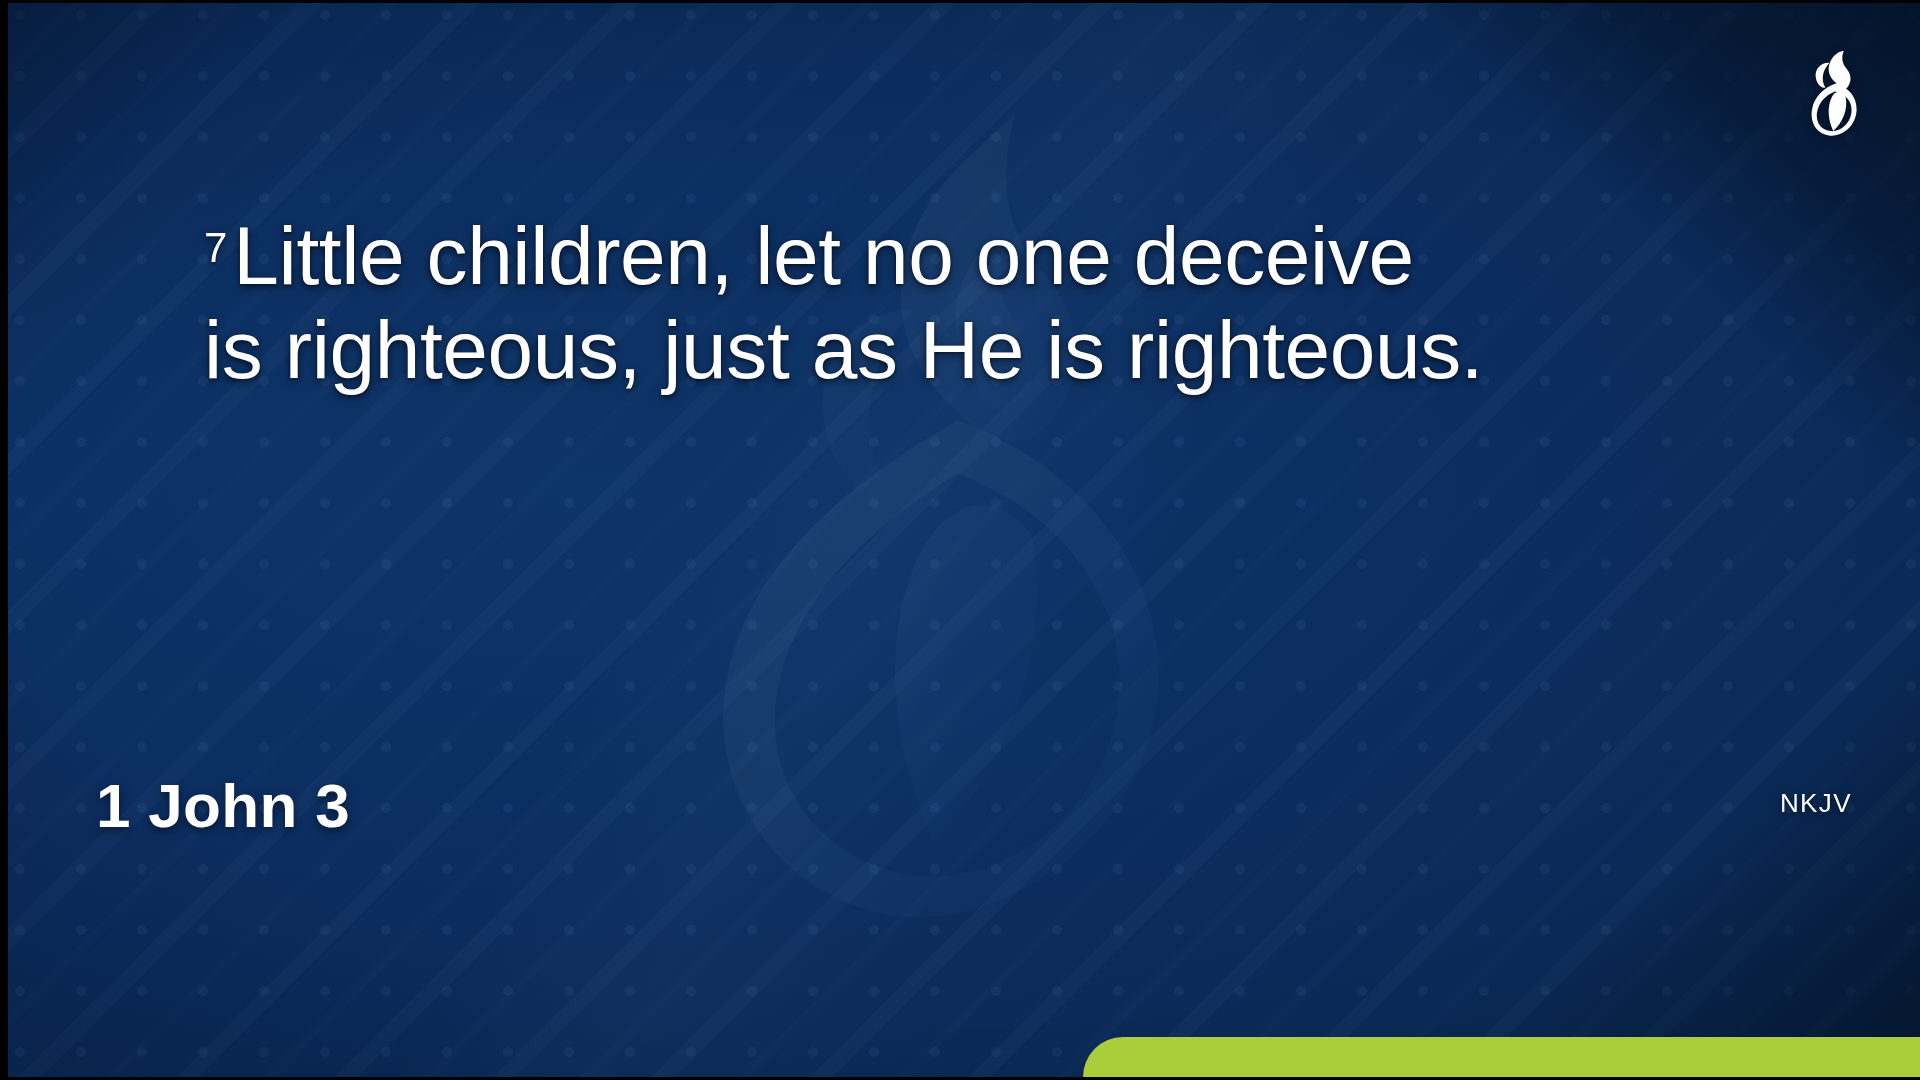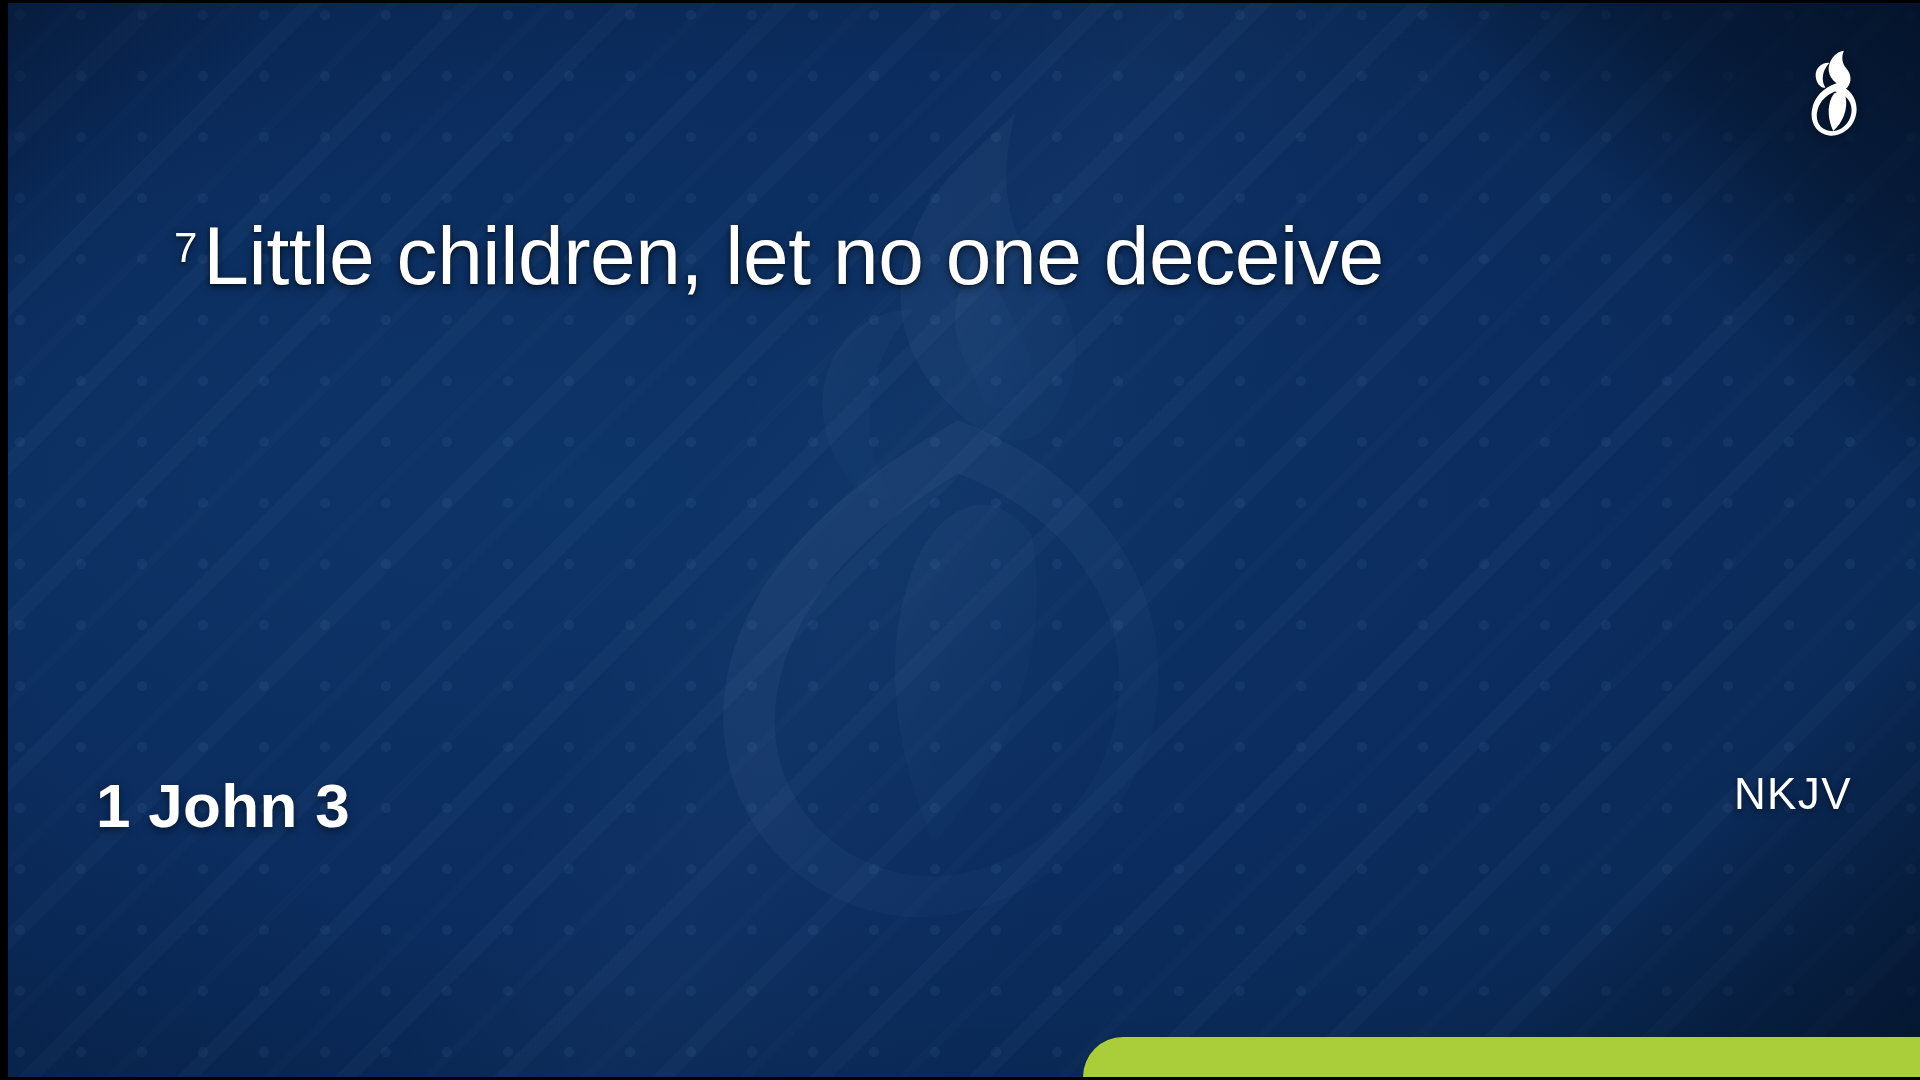--- a/index.html
+++ b/index.html
@@ -106,21 +106,21 @@
     top: 48px;
     width: 54px;
     height: 88px;
   }
   .logo-mark svg { width: 100%; height: 100%; display: block;
     filter: drop-shadow(0 2px 5px rgba(0,0,0,0.45)); }
 
   
   .verse-block {
     position: absolute;
-    left: 166px;
+    left: 196px;
     top: 206px;
     width: 1580px;
   }
   .verse-text {
     color: #ffffff;
     font-size: 82px;
     line-height: 1.15;
     font-weight: 400;
     letter-spacing: -0.4px;
     text-shadow:
@@ -146,21 +146,21 @@
     font-weight: 700;
     letter-spacing: 0.3px;
     text-shadow: 0 3px 9px rgba(0,0,0,0.5);
     margin-top: 43px;
   }
   .translation {
     position: absolute;
     right: 68px;
     bottom: 258px;
     color: #ffffff;
-    font-size: 44px;
+    font-size: 26px;
     font-weight: 400;
     letter-spacing: 1.4px;
     text-shadow: 0 2px 7px rgba(0,0,0,0.5);
   }
 
   
   .accent-bar {
     position: absolute;
     left: 1075px;
     bottom: 0;
@@ -269,20 +269,21 @@
         <path d="M47 27
                  C 31 44, 28 66, 38 83
                  C 28 86, 17 73, 16 57
                  C 15 40, 29 26, 47 27 Z"></path>
       </g>
     </svg>
   </div>
 
   <div class="verse-block">
     <p class="verse-text"><span class="verse-num">7</span><span>Little children, let no one deceive</span></p>
+    <p class="verse-text">is righteous, just as He is righteous.</p>
   </div>
 
   <div class="reference">1 John 3</div>
   <div class="translation">NKJV</div>
 
   <div class="accent-bar"></div>
 
 </div>
 
 </body></html>

